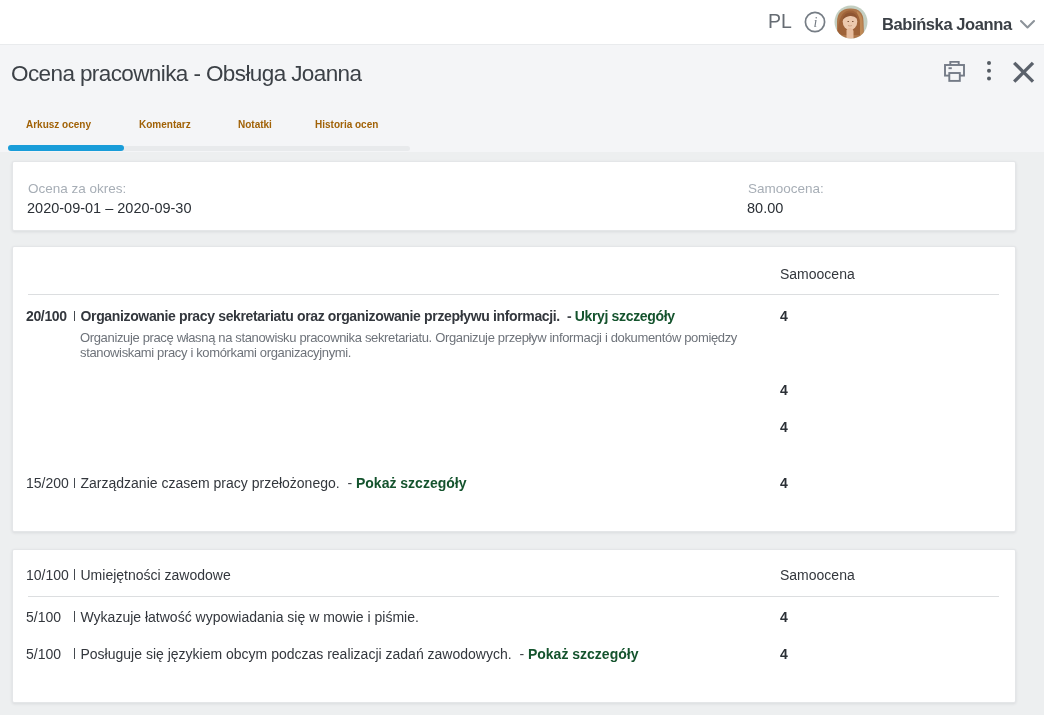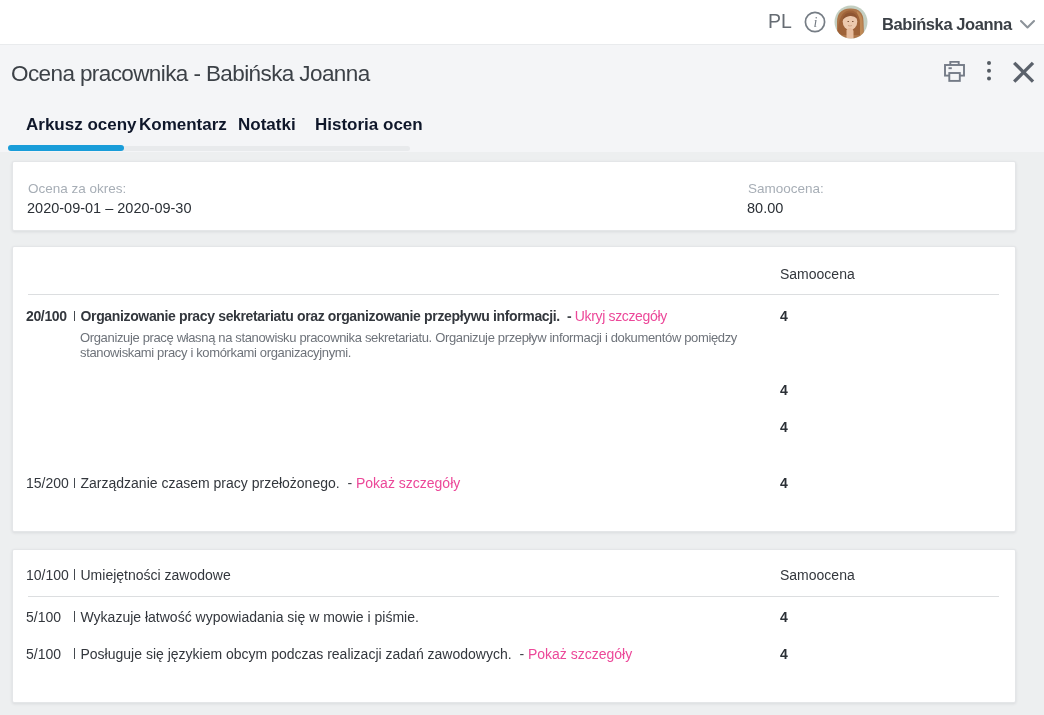--- a/index.html
+++ b/index.html
@@ -10,40 +10,40 @@
   
   #topbar { position:absolute; left:0; top:0; width:1044px; height:45px; background:#ffffff; border-bottom:1px solid #e9ebed;text-align:center; }
   #pl { position:absolute; left:768px; top:11.5px; font-size:19.5px; line-height:19.5px; color:#666c73; }
   #uname { position:absolute; left:882px; top:15px; font-size:16.5px; line-height:18px; font-weight:bold; color:#3b4046; letter-spacing:-0.4px; }
 
   
   #hdr { position:absolute; left:0; top:45px; width:1044px; height:107px; background:#f4f5f7; }
   #title { position:absolute; left:11px; top:17px; font-size:22.5px; line-height:24px; color:#3c4147; letter-spacing:-0.6px; }
 
   
-  .tab { position:absolute; top:72px; font-size:17px; line-height:16px; font-weight:bold; color:#0f172a; }
+  .tab { position:absolute; top:72px; font-size:10px; line-height:16px; font-weight:bold; color:#a16207; }
   #track { position:absolute; left:8px; top:101px; width:402px; height:5px; background:#e8eaec; border-radius:2.5px; }
   #bluebar { position:absolute; left:8px; top:100px; width:116px; height:6px; background:#199dd9; border-radius:3px; }
 
   
   #content { position:absolute; left:0; top:152px; width:1044px; height:563px; background:#edeff0; }
   .card { position:absolute; left:12px; width:1004px; background:#ffffff; border:1px solid #e4e6e8; border-radius:2px; box-shadow:0 1px 3px rgba(40,50,60,0.10); }
   #card1 { top:9px; height:70px; }
   #card2 { top:94px; height:286px; }
   #card3 { top:397px; height:154px; }
 
   .lbl { position:absolute; font-size:13.5px; line-height:14px; color:#a7aeb6; }
   .val { position:absolute; font-size:14.5px; line-height:15px; font-weight:normal; color:#2b3036; }
 
   .line { position:absolute; left:15px; right:16px; height:1px; background:#dcdee0; }
 
   .row { position:absolute; left:13px; font-size:14px; line-height:20px; color:#33373d; }
   .num { display:inline-block; width:48px; }
   .sep { display:inline-block; width:6.5px; height:10.5px; border-left:1.5px solid #43484e; }
-  .lnk { color:#ec4899; font-weight:normal; }
+  .lnk { color:#14532d; font-weight:bold; }
   .dash { color:#42464c; }
   .b { font-weight:bold; letter-spacing:-0.35px; }
   .g4 { position:absolute; left:767px; font-size:14px; line-height:20px; font-weight:bold; color:#2b3036; }
   .samo { position:absolute; left:767px; font-size:14px; line-height:20px; color:#33373d;text-align:center; }
   .desc { position:absolute; left:67px; font-size:13px; line-height:14.6px; color:#6e737a; letter-spacing:-0.35px; }
 </style>
 </head>
 <body>
 
 <div id="topbar">
@@ -75,21 +75,21 @@
       </g>
     </g>
   </svg>
   <span id="uname">Babińska Joanna</span>
   <svg class="abs" style="left:1019px;top:18px" width="17" height="13" viewBox="0 0 17 13">
     <path d="M2 3 L8.5 9.5 L15 3" fill="none" stroke="#8d939a" stroke-width="2.1" stroke-linecap="round" stroke-linejoin="round"></path>
   </svg>
 </div>
 
 <div id="hdr">
-  <div id="title">Ocena pracownika - Babińska Joanna</div>
+  <div id="title">Ocena pracownika - Obsługa Joanna</div>
   <svg class="abs" style="left:943px;top:15px" width="22" height="23" viewBox="0 0 22 23">
     <g fill="none" stroke="#747b87" stroke-width="1.9">
       <path d="M7.3 5 L7.3 1.9 L15.7 1.9 L15.7 5"></path>
       <rect x="2" y="5" width="19" height="10.6"></rect>
       <path d="M5.5 8.2 L8.8 8.2"></path>
       <rect x="6.3" y="13" width="10.5" height="7.9" fill="#f4f5f7"></rect>
     </g>
   </svg>
   <svg class="abs" style="left:983px;top:15px" width="12" height="22" viewBox="0 0 12 22">
     <g fill="#545b63">

